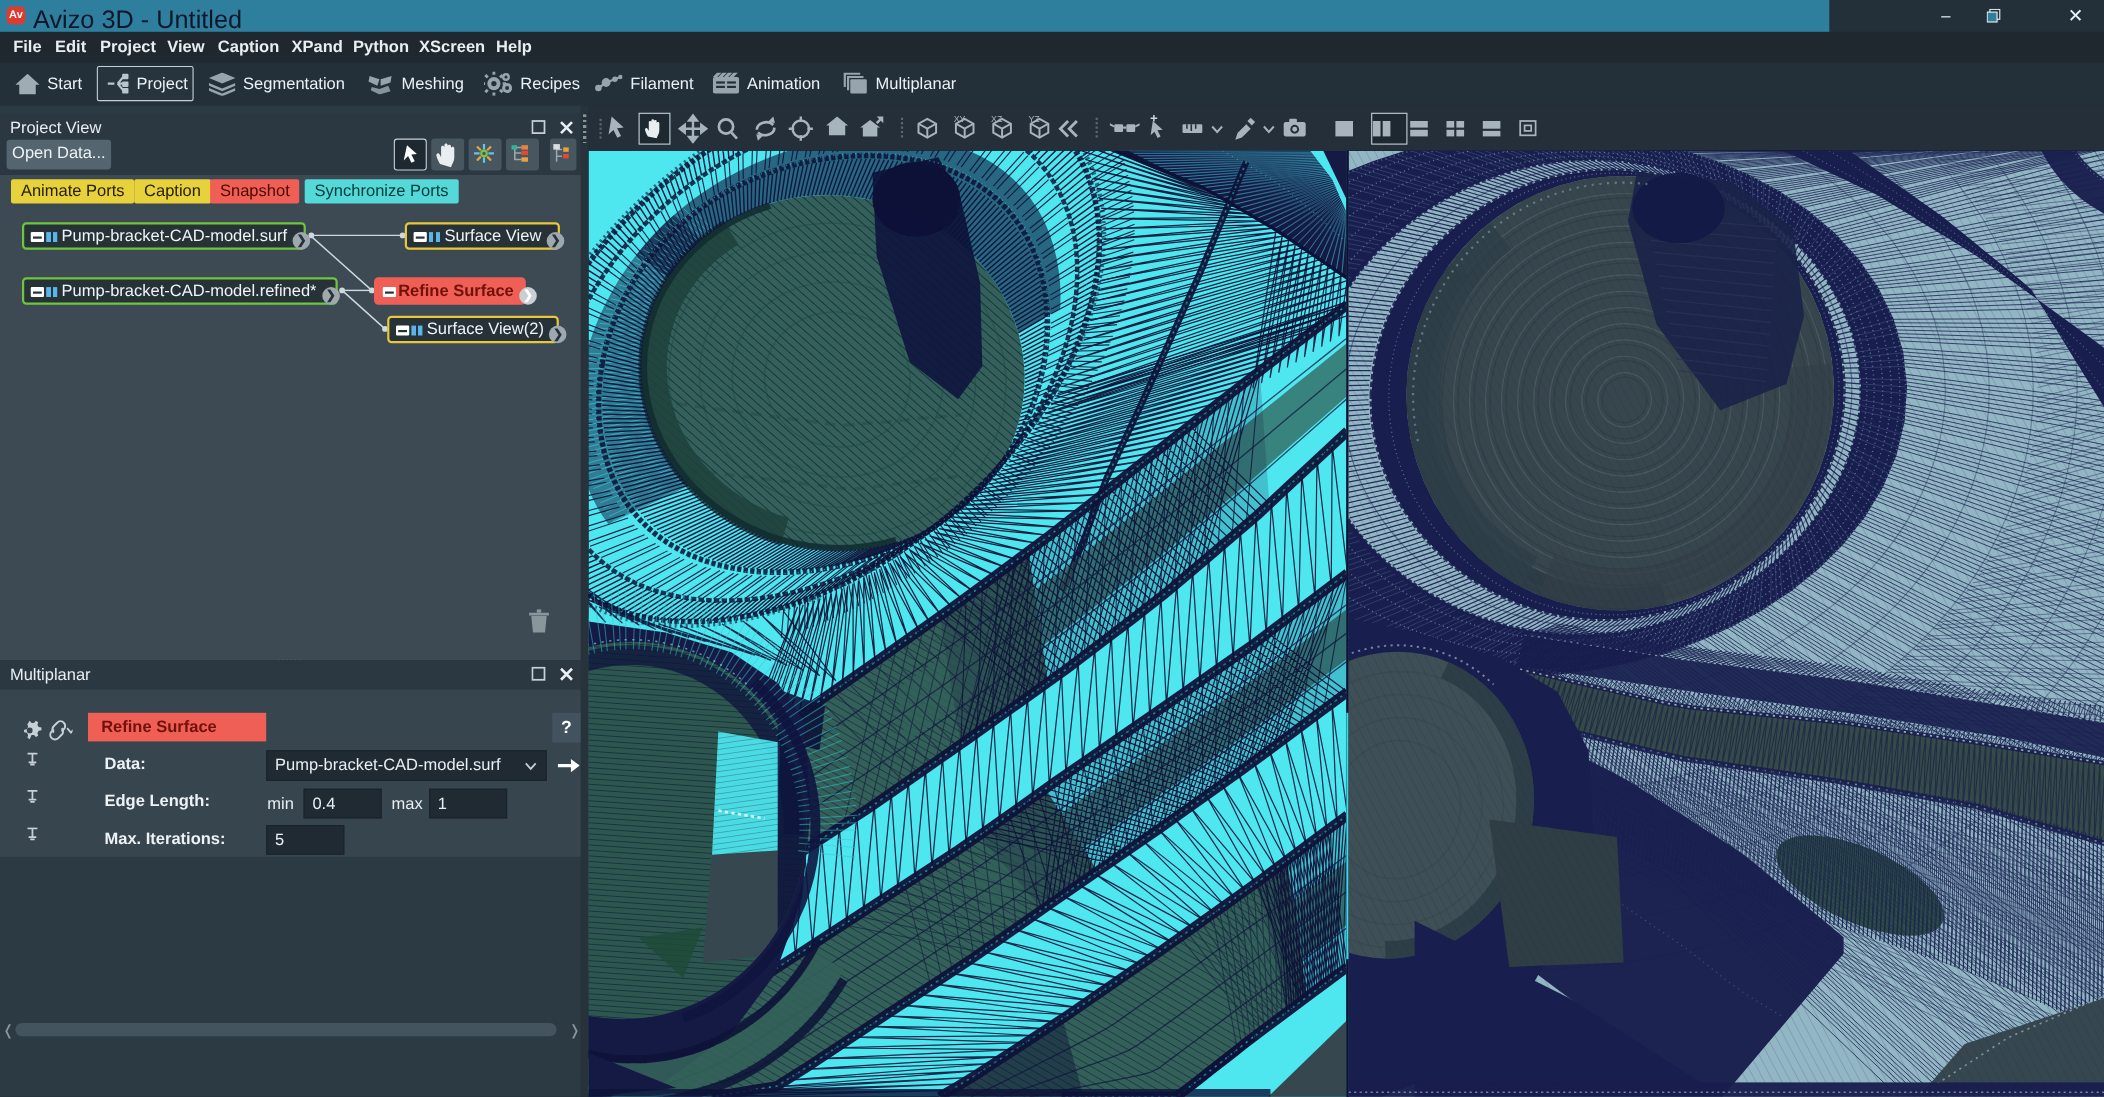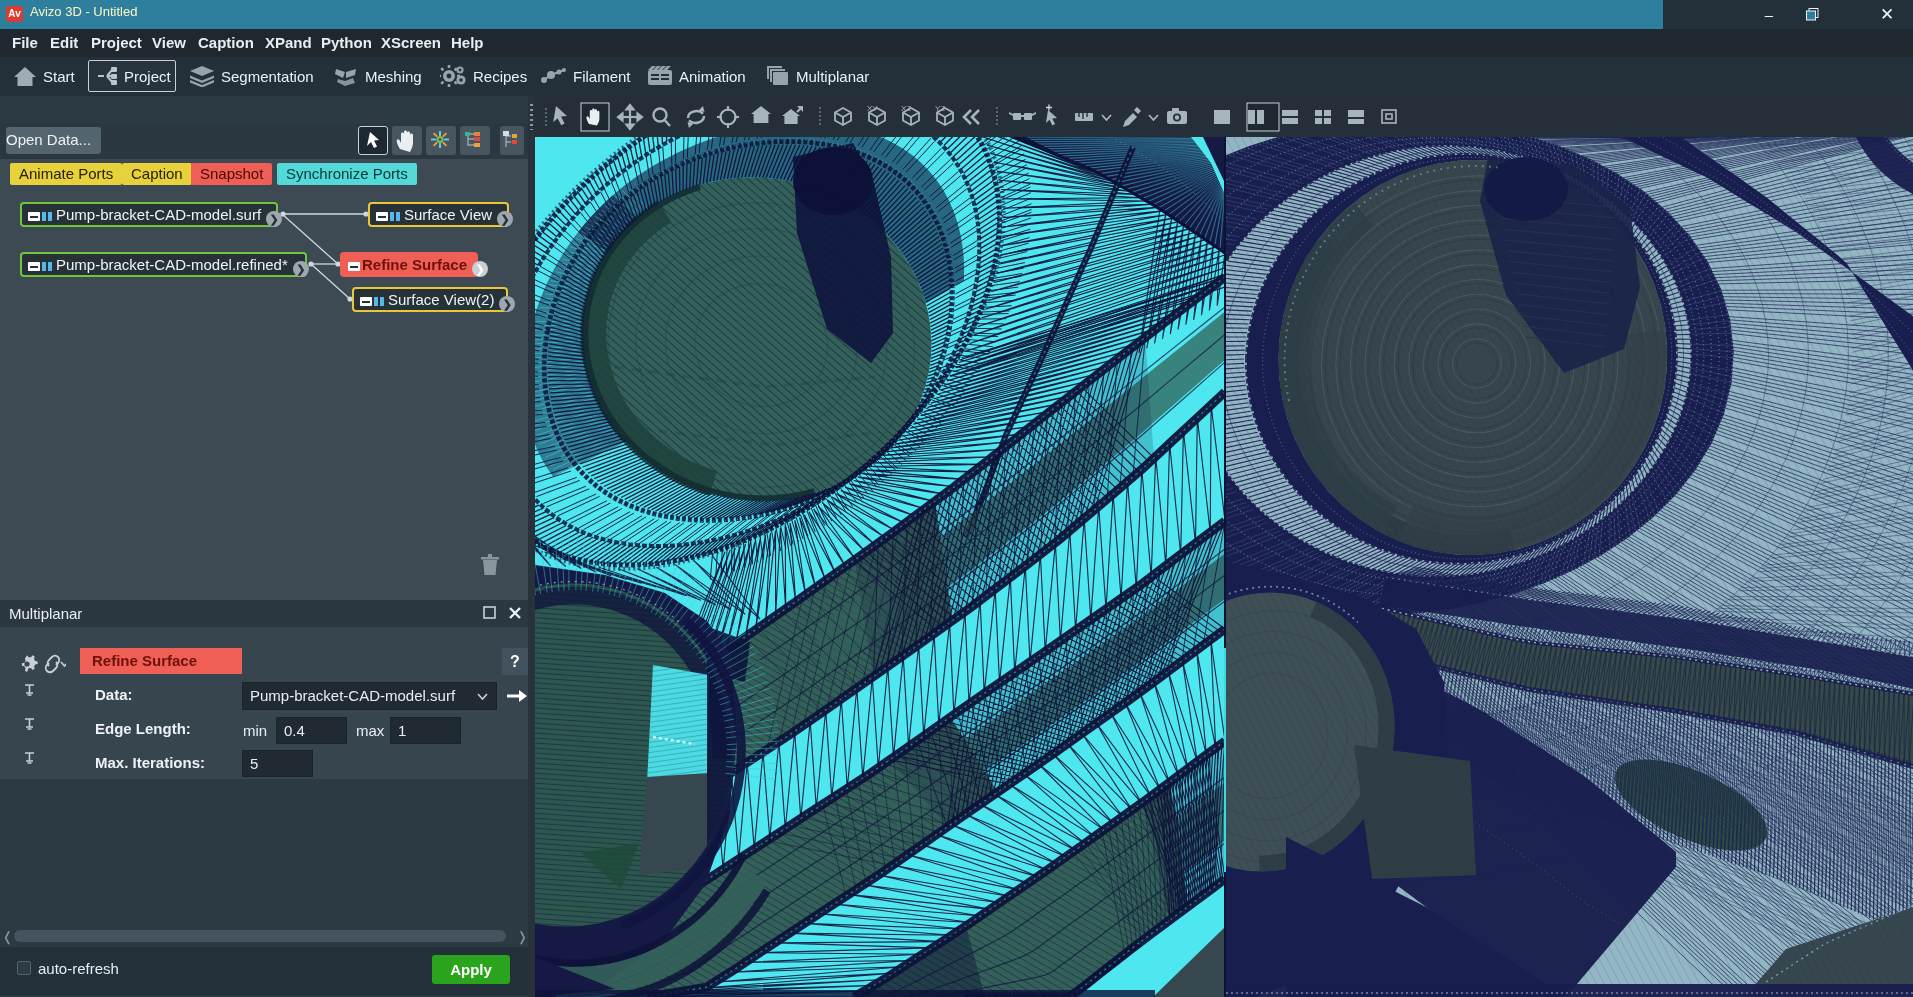--- a/index.html
+++ b/index.html
@@ -1,32 +1,32 @@
 <!DOCTYPE html>
 <html><head><meta charset="utf-8">
 <style>
 *{margin:0;padding:0;box-sizing:border-box}
 html,body{width:1913px;height:997px;overflow:hidden;background:#232F39;
 font-family:"Liberation Sans",sans-serif;-webkit-font-smoothing:antialiased}
 .abs{position:absolute}
 #titlebar{position:absolute;left:0;top:0;width:1663px;height:29px;background:#2E7E9E;color:#EAF4F8}
-#title-text{position:absolute;left:30px;top:4px;font-size:13px;color:#fef9c3}
+#title-text{position:absolute;left:30px;top:4px;font-size:23px;color:#0f172a}
 #logo{position:absolute;left:6px;top:6px;width:17px;height:16px;background:#DE3B30;border-radius:4px;
 color:#fff;font-size:10px;font-weight:bold;text-align:center;line-height:16px}
 .winbtn{position:absolute;top:0;width:46px;height:29px;color:#EAF4F8;text-align:center;line-height:29px;font-size:15px}
 #menubar{position:absolute;left:0;top:29px;width:1913px;height:28px;background:#20282F;color:#E8EEF2;font-size:15px;font-weight:700}
 #menubar span{position:absolute;top:5px}
 #toolbar{position:absolute;left:0;top:57px;width:1913px;height:39px;background:#232F39;color:#EBF1F5;font-size:15px;font-weight:400}
 .tbtn{position:absolute;top:3px;height:32px;display:flex;align-items:center;gap:7px}
 #leftcol{position:absolute;left:0;top:96px;width:528px;height:901px;background:#2C3A44}
 .phead{position:absolute;left:0;width:528px;height:27px;background:#2B3842;color:#E8EEF2;font-size:15px}
 .phead .t{position:absolute;left:9px;top:5px}
 .pico{position:absolute;top:6px;width:14px;height:14px}
 #pv-tools{position:absolute;left:0;top:27px;width:528px;height:36px;background:#2B3842}
-#opendata{position:absolute;left:6px;top:4px;width:95px;height:27px;background:#54656F;border-radius:3px;color:#EDF2F5;font-size:15px;line-height:26px}
+#opendata{position:absolute;left:6px;top:4px;width:95px;height:27px;background:#54656F;border-radius:3px;color:#EDF2F5;font-size:15px;text-align:center;line-height:26px}
 .ptool{position:absolute;top:3px;width:30px;height:29px;background:#47565F;border-radius:3px}
 #nodearea{position:absolute;left:0;top:63px;width:528px;height:441px;background:#3D4A54}
 .tag{position:absolute;top:4px;height:22px;border-radius:2px;font-size:15px;color:#262000;text-align:center;line-height:22px;padding:0 9px}
 .node{position:absolute;height:25px;background:#263238;border:2px solid;border-radius:4px;color:#F0F4F6;font-size:15px;line-height:21px;white-space:nowrap}
 .node .ic1{display:inline-block;width:12px;height:9px;background:#fff;border-radius:1px;margin:0 2px 0 6px;vertical-align:-1px;position:relative}
 .node .ic1:after{content:"";position:absolute;left:2px;top:3.5px;width:8px;height:2px;background:#263238}
 .node .ic2{display:inline-block;width:10px;height:9px;margin:0 4px 0 0;vertical-align:-1px;background:linear-gradient(90deg,#58B6E8 0 4px,#263238 4px 6px,#58B6E8 6px 10px)}
 .node .arr{display:inline-block;width:16px;height:16px;background:#9FA8AE;border-radius:50%;margin-left:5px;vertical-align:-3px;color:#263238;font-weight:bold;font-size:11px;text-align:center;line-height:16px}
 #properties-head{top:504px}
 #prop-body{position:absolute;left:0;top:531px;width:528px;height:322px;background:#2C3A44}
@@ -147,20 +147,29 @@
         <g fill="#97A4AD">
           <rect x="8" y="6" width="15" height="13" rx="1"></rect>
           <path d="M5 3h15v2H7v11H5z"></path>
           <path d="M2 0h15v2H4v11H2z"></path>
         </g>
       </svg>
       <span>Multiplanar</span>
     </div>
 </div>
 <div id="leftcol">
+ <div class="phead" style="top:7px">
+      <span class="t">Project View</span>
+   <svg class="pico" style="left:483px" viewBox="0 0 14 14">
+        <rect x="1" y="1" width="11" height="11" fill="none" stroke="#C6D0D6" stroke-width="1.6"></rect>
+      </svg>
+   <svg class="pico" style="left:508px" viewBox="0 0 14 14">
+        <path d="M2 2l10 10M12 2L2 12" stroke="#E8EEF2" stroke-width="2.4"></path>
+      </svg>
+ </div>
  <div id="pv-tools">
   <div id="opendata">Open Data...</div>
   <div class="ptool" style="left:358px;background:#1E2830;border:1px solid #C6D0D6">
         <svg width="28" height="27" viewBox="0 0 28 27">
           <path d="M11 5l9 8-5 .5 3 6-3 1.4-3-6L8 19z" fill="#fff"></path>
         </svg>
       </div>
   <div class="ptool" style="left:392px">
         <svg width="28" height="27" viewBox="0 0 28 27">
           <path d="M8 23c-2-3-4-8-3-9s2-1 3 1l1 2V8c0-2 3-2 3 0v5-7c0-2 3-2 3 0v7-6c0-2 3-2 3 0v6-4c0-2 3-2 3 0v8c0 4-2 6-3 9z" fill="#E9EEF1"></path>
@@ -278,25 +287,20 @@
   <div style="position:absolute;left:243px;top:95px;color:#E8EEF2;font-size:15px">min</div>
   <div class="pinput" style="left:276px;top:90px;width:71px;height:27px">0.4</div>
   <div style="position:absolute;left:356px;top:95px;color:#E8EEF2;font-size:15px">max</div>
   <div class="pinput" style="left:390px;top:90px;width:71px;height:27px">1</div>
   <div class="pinput" style="left:242px;top:123px;width:71px;height:27px">5</div>
  </div>
  <div class="abs" style="left:0;top:832px;width:528px;height:17px">
    <div style="position:absolute;left:2px;top:1px;color:#8A959C;font-size:13px">❬</div>
    <div style="position:absolute;left:517px;top:1px;color:#8A959C;font-size:13px">❭</div>
    <div style="position:absolute;left:14px;top:2px;width:492px;height:12px;background:#44545E;border-radius:6px"></div>
- </div>
- <div id="prop-foot">
-   <div style="position:absolute;left:17px;top:14px;width:14px;height:14px;background:#2B3A43;border:1px solid #55646E;border-radius:2px"></div>
-   <div style="position:absolute;left:38px;top:13px">auto-refresh</div>
-   <div id="apply">Apply</div>
  </div>
 </div>
 <div id="vdivider">
     <div style="position:absolute;left:2px;top:8px;width:3px;height:26px;background:repeating-linear-gradient(#8A959C 0 2px,transparent 2px 5px)"></div>
   </div>
 <div id="vtoolbar">
     <svg width="1378" height="41" viewBox="0 0 1378 41" id="vtbsvg">
       <g fill="#5A6770">
         <rect x="10" y="12" width="2" height="2"></rect>
         <rect x="10" y="16" width="2" height="2"></rect>

